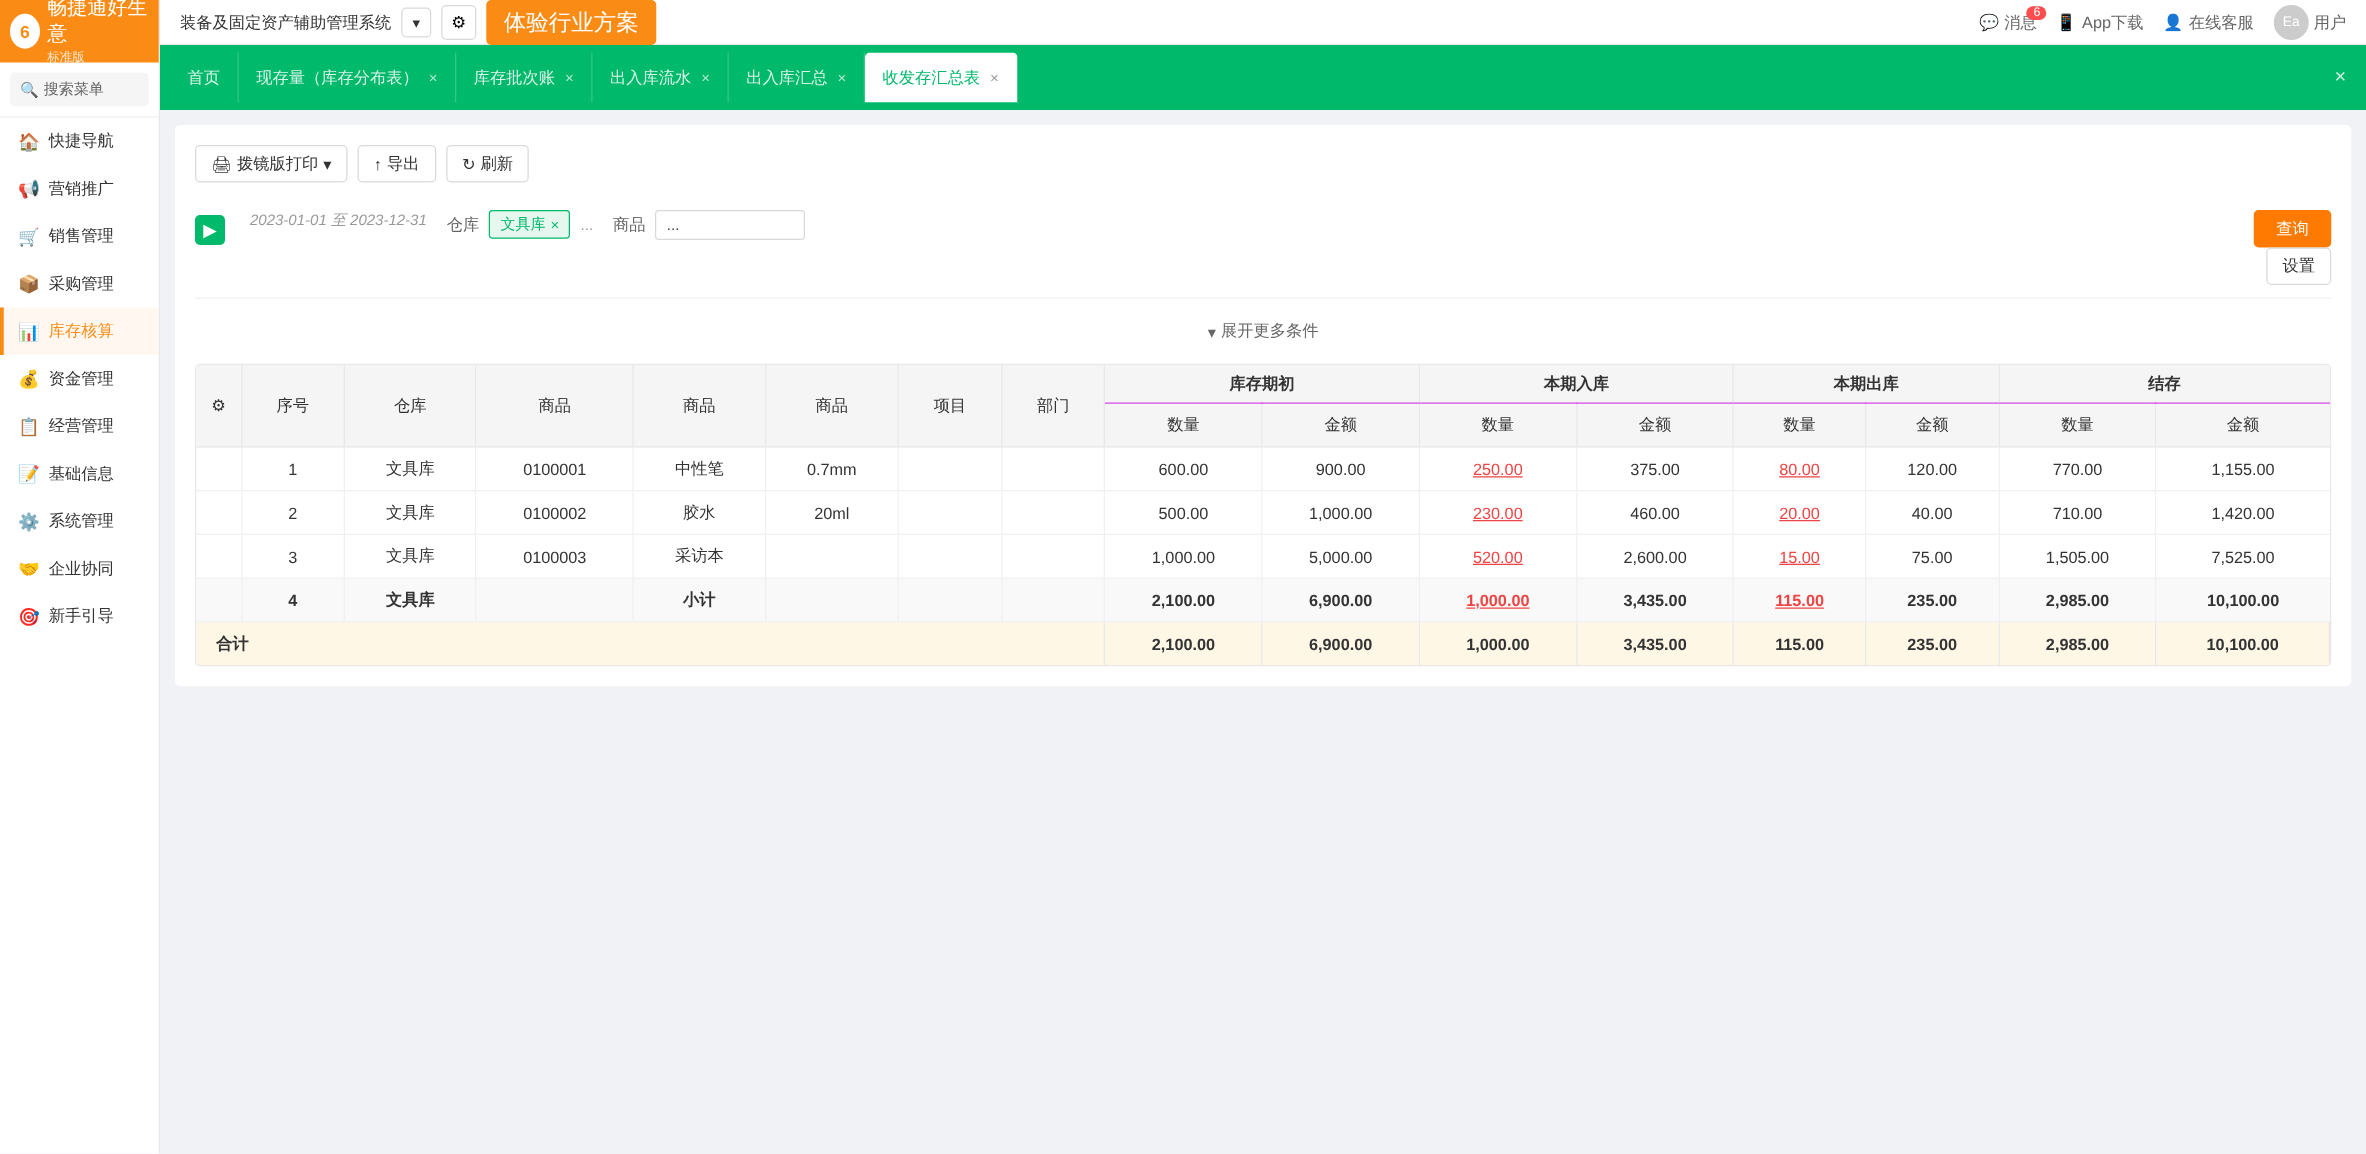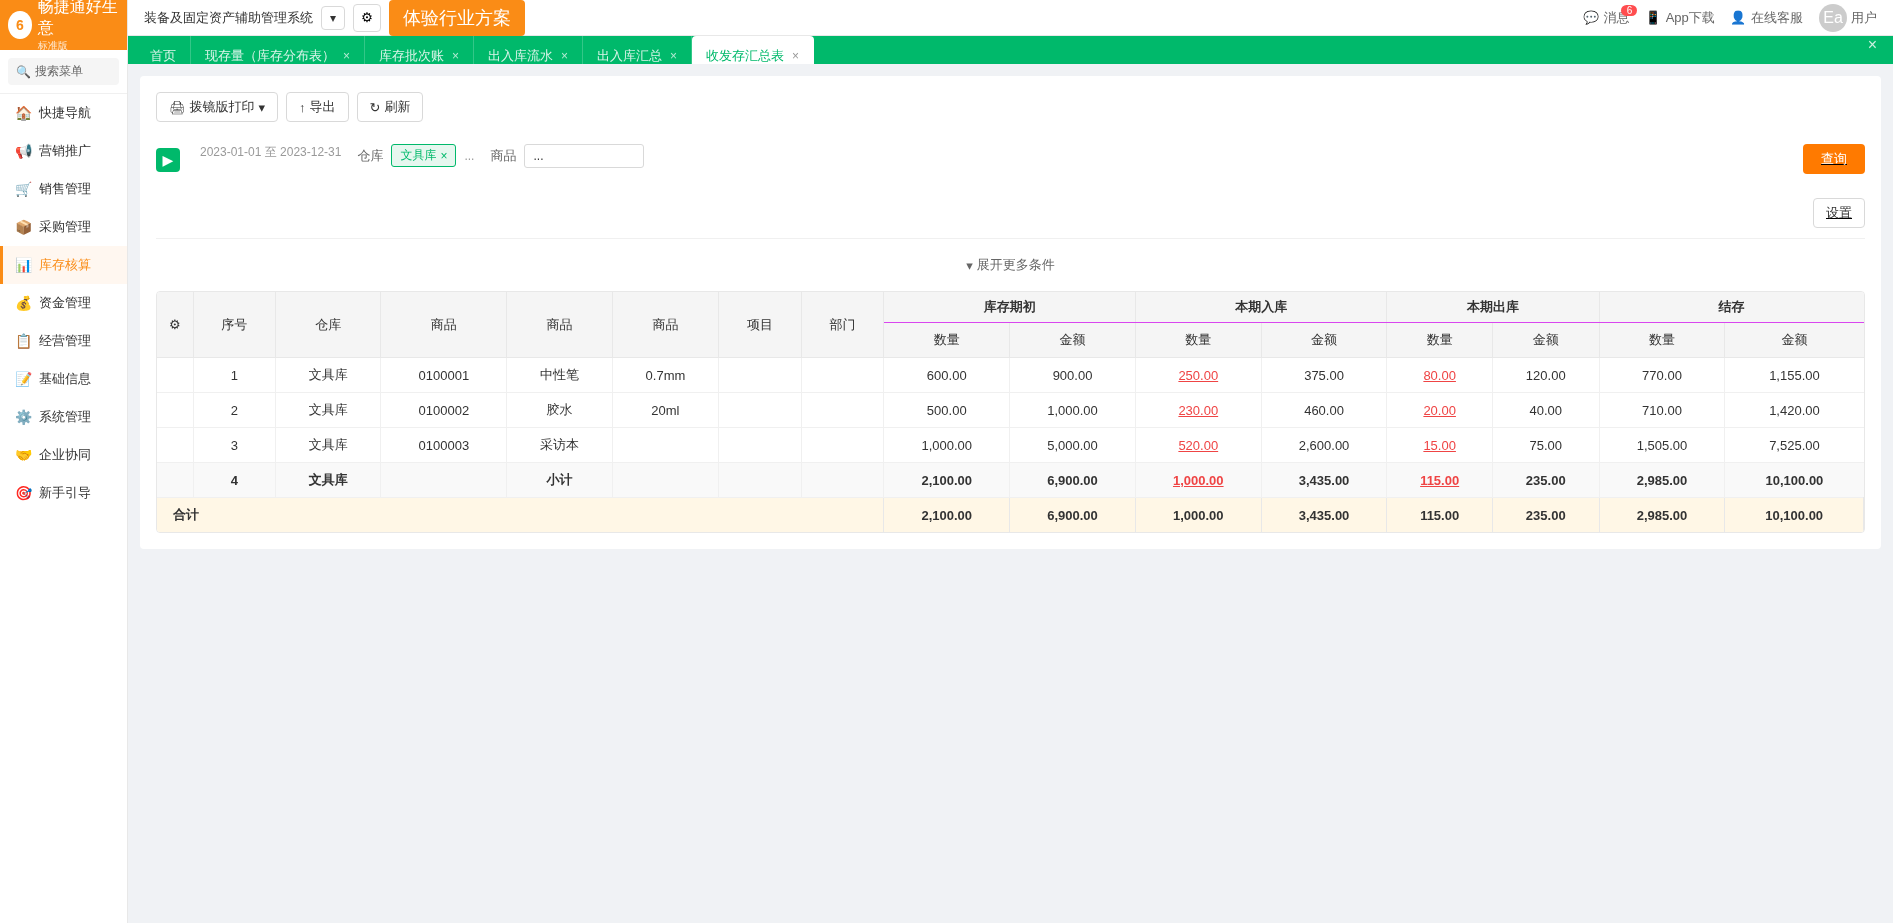--- a/index.html
+++ b/index.html
@@ -24,24 +24,24 @@
     
     .top-header { height: 36px; background: #fff; border-bottom: 1px solid #e8e8e8; display: flex; align-items: center; justify-content: space-between; padding: 0 16px; flex-shrink: 0; }
     .top-header-left { display: flex; align-items: center; gap: 8px; }
     .system-title { font-size: 13px; color: #333; }
     .header-dropdown { border: 1px solid #d9d9d9; border-radius: 4px; padding: 4px 8px; font-size: 12px; color: #333; cursor: pointer; background: #fff; }
     .gear-btn { width: 28px; height: 28px; border: 1px solid #d9d9d9; border-radius: 4px; display: flex; align-items: center; justify-content: center; cursor: pointer; background: #fff; }
     .experience-btn { background: #fa8c16; color: #fff; border: none; border-radius: 4px; padding: 6px 14px; font-size: 18px; cursor: pointer; }
     .top-header-right { display: flex; align-items: center; gap: 16px; font-size: 13px; color: #666; }
     .header-badge { position: relative; display: inline-flex; align-items: center; gap: 4px; cursor: pointer; }
     .badge-dot { position: absolute; top: -4px; right: -8px; background: #ff4d4f; color: #fff; font-size: 10px; border-radius: 8px; padding: 0 4px; min-width: 16px; text-align: center; }
-    .user-avatar { width: 28px; height: 28px; background: #ccc; border-radius: 50%; display: flex; align-items: center; justify-content: center; font-size: 16px; color: #fff; }
-
-    
-    .tab-bar { background: #00b96b; display: flex; align-items: flex-start; flex-shrink: 0; height: 28px; padding: 0 8px; }
+    .user-avatar { width: 28px; height: 28px; background: #ccc; border-radius: 50%; display: flex; align-items: center; justify-content: center; font-size: 11px; color: #fff; }
+
+    
+    .tab-bar { background: #00b96b; display: flex; align-items: center; flex-shrink: 0; height: 52px; padding: 0 8px; }
     .tab-item { display: flex; align-items: center; gap: 6px; padding: 0 14px; height: 40px; color: rgba(255,255,255,0.85); cursor: pointer; font-size: 13px; border-right: 1px solid rgba(255,255,255,0.2); }
     .tab-item.active { background: #fff; color: #00b96b; border-radius: 4px 4px 0 0; font-weight: 500; }
     .tab-item .tab-close { font-size: 12px; color: rgba(255,255,255,0.7); cursor: pointer; margin-left: 2px; }
     .tab-item.active .tab-close { color: #999; }
     .tab-close-main { margin-left: auto; color: rgba(255,255,255,0.8); cursor: pointer; padding: 0 8px; font-size: 16px; }
 
     
     .page-content { flex: 1; background: #f0f2f5; overflow-y: auto; padding: 12px; }
     .content-card { background: #fff; border-radius: 4px; padding: 16px; }
 
@@ -50,21 +50,21 @@
 
     
     .filter-bar { display: flex; align-items: flex-start; gap: 16px; margin-bottom: 12px; background: #fff; padding: 10px 0; border-bottom: 1px solid #f0f0f0; }
     .filter-toggle { width: 24px; height: 24px; background: #00b96b; color: #fff; border-radius: 4px; display: flex; align-items: center; justify-content: center; cursor: pointer; flex-shrink: 0; margin-top: 4px; font-size: 14px; }
     .filter-group { display: flex; flex-direction: column; gap: 6px; }
     .filter-row { display: flex; align-items: center; gap: 8px; }
     .filter-label { color: #666; font-size: 13px; white-space: nowrap; }
     .date-btns { display: flex; gap: 4px; }
     .date-btn { padding: 2px 8px; border-radius: 3px; border: 1px solid #d9d9d9; background: #fff; color: #333; font-size: 12px; cursor: pointer; }
     .date-btn.active { background: #ff7a00; color: #fff; border-color: #ff7a00; }
-    .date-range { font-size: 12px; color: #999; margin-left: 4px; }
+    .date-range { font-size: 12px; color: #999; margin-left: 4px; font-style: italic; }
     .warehouse-tag { display: flex; align-items: center; gap: 4px; background: #e6f7ef; border: 1px solid #00b96b; border-radius: 3px; padding: 2px 8px; color: #00b96b; font-size: 12px; }
     .warehouse-tag .remove { cursor: pointer; color: #00b96b; font-size: 12px; }
     .filter-more { color: #999; cursor: pointer; font-size: 12px; }
     .filter-input-area { border: 1px solid #d9d9d9; border-radius: 3px; padding: 4px 8px; color: #333; font-size: 12px; min-width: 120px; }
     .tool-btn { padding: 5px 12px; border: 1px solid #d9d9d9; border-radius: 4px; background: #fff; color: #333; font-size: 13px; cursor: pointer; display: flex; align-items: center; gap: 4px; }
     .query-btn { background: #ff7a00; color: #fff; border: none; padding: 6px 18px; border-radius: 4px; font-size: 13px; cursor: pointer; }
     .settings-btn { padding: 5px 12px; border: 1px solid #d9d9d9; border-radius: 4px; background: #fff; color: #333; font-size: 13px; cursor: pointer; }
     .expand-btn { display: flex; align-items: center; gap: 4px; color: #666; font-size: 13px; cursor: pointer; padding: 5px 0; }
 
     
@@ -249,21 +249,21 @@
           </div>
         </div>
 
         <div class="filter-group">
           <div class="filter-row" style="align-items:center;">
             <span class="filter-label">商品</span>
             <div class="filter-input-area">...</div>
           </div>
         </div>
 
-        <div style="margin-left:auto; display:flex; flex-direction:column; gap:24px; align-items:flex-end;text-decoration:underline;">
+        <div style="margin-left:auto; display:flex; flex-direction:column; gap:0; align-items:flex-end;">
           <button class="query-btn">查询</button>
           <button class="settings-btn">设置</button>
         </div>
       </div>
 
       <div style="display:flex; justify-content:center; margin-bottom:12px;">
         <div class="expand-btn">
           <span>▾</span>
           <span>展开更多条件</span>
         </div>

